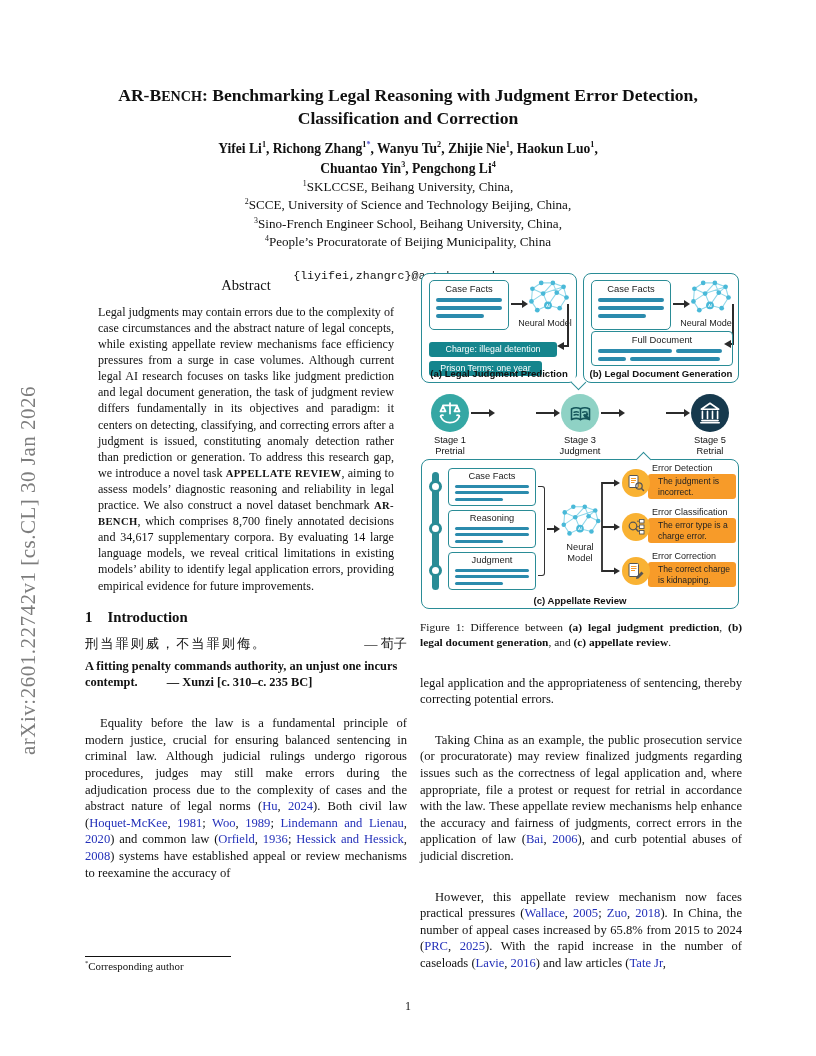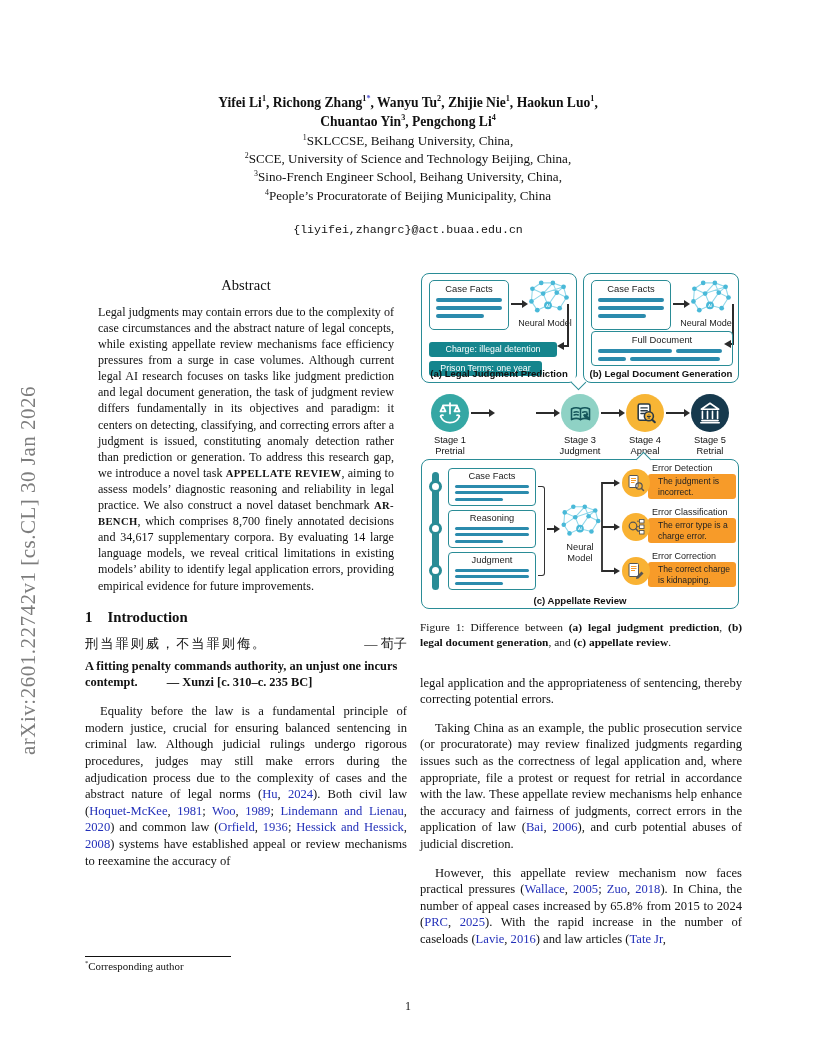--- a/index.html
+++ b/index.html
@@ -33,21 +33,21 @@
   .cite { color:#2330b9; }
 
   .sec-head { margin-top:15px; font-size:14.8px; font-weight:bold; }
   .sec-head .num { margin-right:15px; }
 
   .quote-cn { margin-top:9px; display:flex; justify-content:space-between; font-size:13.2px; }
   .quote-cn .cnt { letter-spacing:2px; }
   .quote-en { margin-top:5px; font-weight:bold; font-size:12.4px; line-height:1.35; }
   .quote-en .attr { margin-left:26px; }
 
-  .para { font-size:12.6px; line-height:1.32; text-align:justify; margin-top:12px; }
+  .para { font-size:12.6px; line-height:1.32; text-align:justify; margin-top:24px; }
   .indent { text-indent:15px; }
   .noindent { text-indent:0; }
 
   .footnote { position:absolute; left:85px; top:956px; width:322px; font-size:10.9px; }
   .footnote .rule { width:146px; border-top:1px solid #111; margin-bottom:3px; }
 
   .page-num { position:absolute; left:0; right:0; top:999px; text-align:center; font-size:12px; }
 
   
   .fig { position:relative; width:322px; height:336px; font-family:"Liberation Sans", sans-serif; }
@@ -114,20 +114,21 @@
   .rc-p1 { margin-top:24px; }
 </style>
 </head>
 <body>
 
 <div class="page">
 
   <div class="arxiv-strip">arXiv:2601.22742v1  [cs.CL]  30 Jan 2026</div>
 
   <div class="header">
+    <div class="title"><span>AR-B</span><span class="scT">ENCH</span><span>: Benchmarking Legal Reasoning with Judgment Error Detection, Classification and Correction</span></div>
     <div class="authors">
       <div><span>Yifei Li</span><span class="sup">1</span><span>, Richong Zhang</span><span class="sup">1</span><span class="supb">*</span><span>, Wanyu Tu</span><span class="sup">2</span><span>, Zhijie Nie</span><span class="sup">1</span><span>, Haokun Luo</span><span class="sup">1</span><span>,</span></div>
       <div><span>Chuantao Yin</span><span class="sup">3</span><span>, Pengchong Li</span><span class="sup">4</span></div>
     </div>
     <div class="affil">
       <div><span class="sup">1</span><span>SKLCCSE, Beihang University, China,</span></div>
       <div><span class="sup">2</span><span>SCCE, University of Science and Technology Beijing, China,</span></div>
       <div><span class="sup">3</span><span>Sino-French Engineer School, Beihang University, China,</span></div>
       <div><span class="sup">4</span><span>People’s Procuratorate of Beijing Municipality, China</span></div>
     </div>
@@ -287,39 +288,20 @@
                   <path d="M17.8 12.6l-1.5 2"></path>
               </g>
             </svg>
           </div>
           <div class="stage-label">
               <div>Stage 3</div>
               <div>Judgment</div>
             </div>
         </div>
         <div class="harrow sarrow" style="left:180px"></div>
-        <div class="stage" style="left:195px">
-          <div class="stage-circle" style="background: rgb(247, 181, 53);">
-            <svg viewBox="0 0 24 24" width="27" height="27">
-              <g stroke="#2a3a45" stroke-width="1.4" fill="#fff" stroke-linecap="round" stroke-linejoin="round">
-                <rect x="5.5" y="3.5" width="10.5" height="14.5" rx="1.5"></rect>
-              </g>
-              <g stroke="#2a3a45" stroke-width="1.3" fill="none" stroke-linecap="round">
-                <path d="M8 7h5.5M8 9.5h5.5M8 12h3.5"></path>
-              </g>
-              <circle cx="15" cy="14.5" r="4" fill="#f7b535" stroke="#2a3a45" stroke-width="1.4"></circle>
-              <path d="M13.3 14.5h3.4M15 12.8v.5M14 16h2" stroke="#2a3a45" stroke-width="1" fill="none"></path>
-              <path d="M18 17.5l2.3 2.3" stroke="#2a3a45" stroke-width="1.8" stroke-linecap="round"></path>
-            </svg>
-          </div>
-          <div class="stage-label">
-              <div>Stage 4</div>
-              <div>Appeal</div>
-            </div>
-        </div>
         <div class="harrow sarrow" style="left:245px"></div>
         <div class="stage" style="left:260px">
           <div class="stage-circle" style="background: rgb(22, 57, 77);">
             <svg viewBox="0 0 24 24" width="26" height="26">
               <g stroke="#fff" stroke-width="1.5" fill="none" stroke-linecap="round" stroke-linejoin="round">
                 <path d="M12 3l8 5.5H4z"></path>
                   <path d="M5 10.5v6.5M9.7 10.5v6.5M14.3 10.5v6.5M19 10.5v6.5"></path>
                 <path d="M4.5 19h15"></path>
                   <path d="M3.5 21h17"></path>
               </g>

